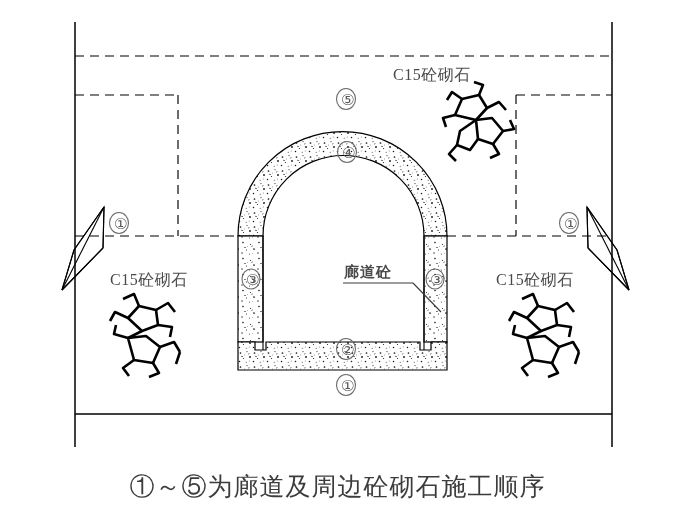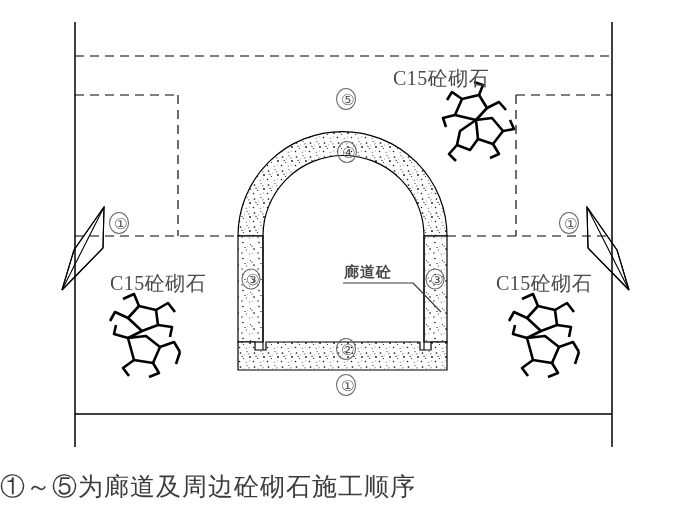--- a/index.html
+++ b/index.html
@@ -22,34 +22,35 @@
     width: 675px;
     height: 522px;
   }
   .lbl {
     position: absolute;
     color: #3a3a3a;
     white-space: nowrap;
     font-family: "Liberation Serif", "DejaVu Serif", serif;
   }
   .lbl-c15 {
-    font-size: 20px;
+    font-size: 16px;
     letter-spacing: 0.5px;
     color: #4a4a4a;
   }
   .lbl-gallery {
     font-size: 15px;
     letter-spacing: 1px;
     color: #4a4a4a;
   }
   .caption {
     position: absolute;
     left: 0;
     top: 470px;
     width: 675px;
+    text-align: center;
     font-size: 25px;
     color: #3c3c3c;
     letter-spacing: 1px;
     font-family: "Liberation Serif", "DejaVu Serif", serif;
   }
   .circnum {
     position: absolute;
     font-size: 15px;
     color: #5a5a5a;
     font-family: "DejaVu Sans", sans-serif;

